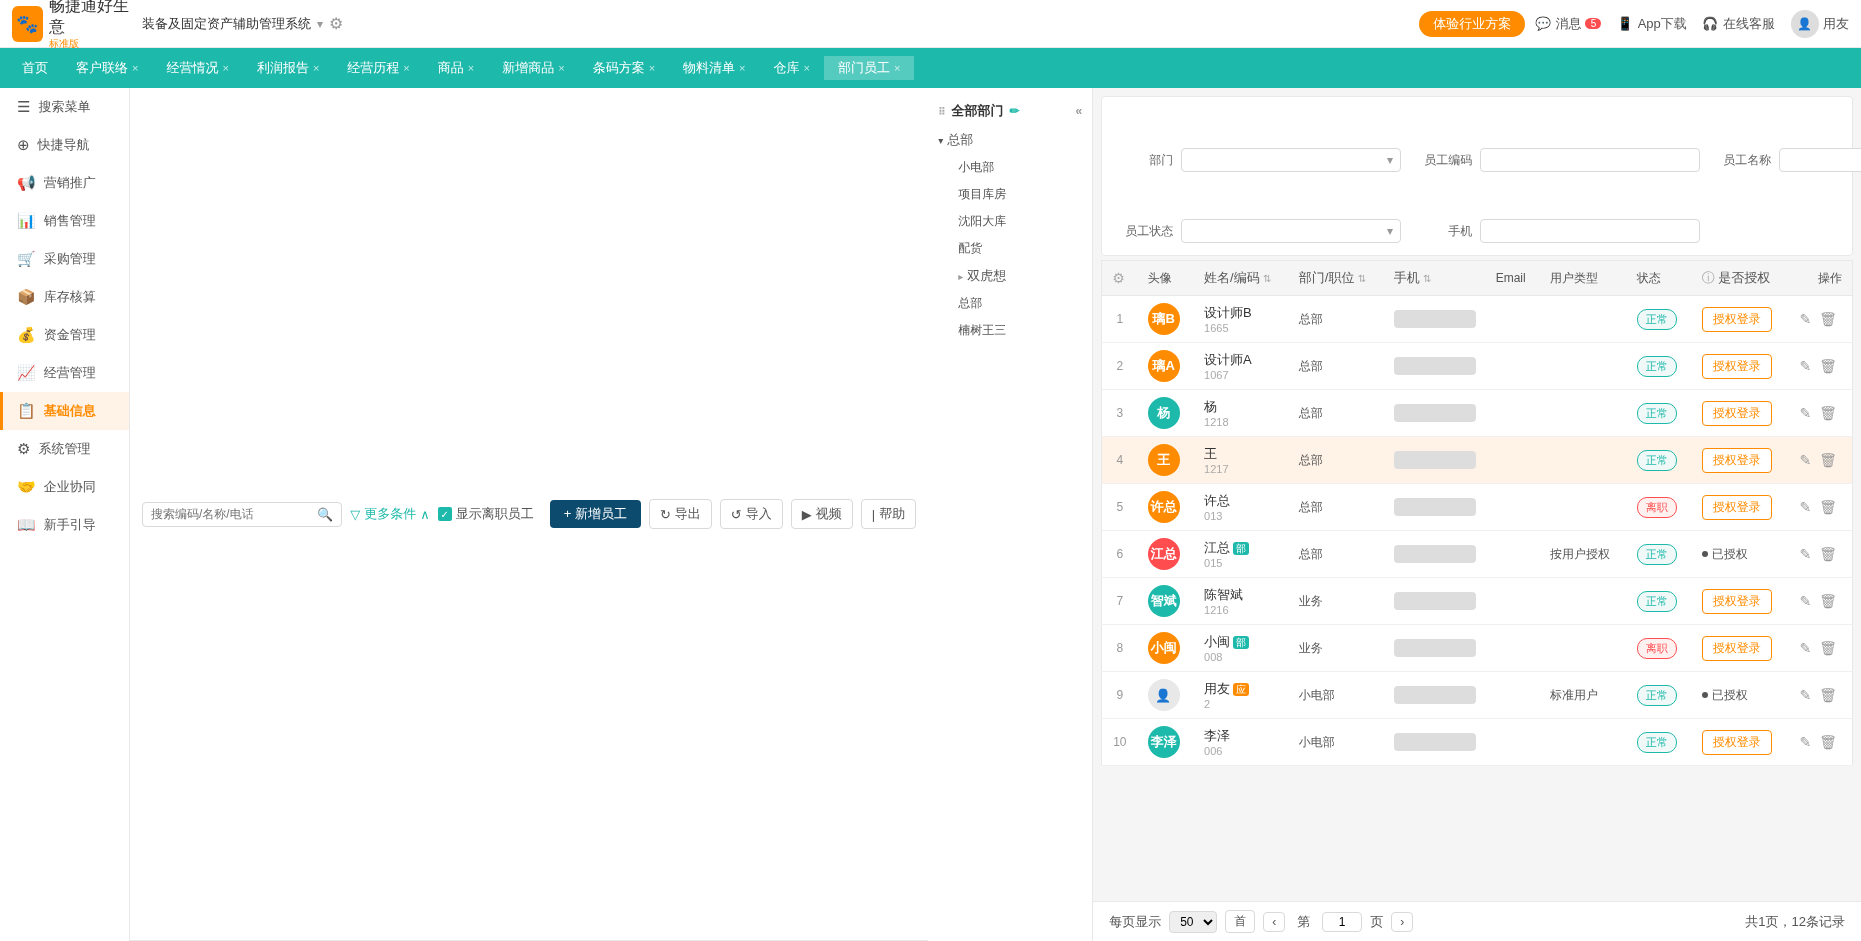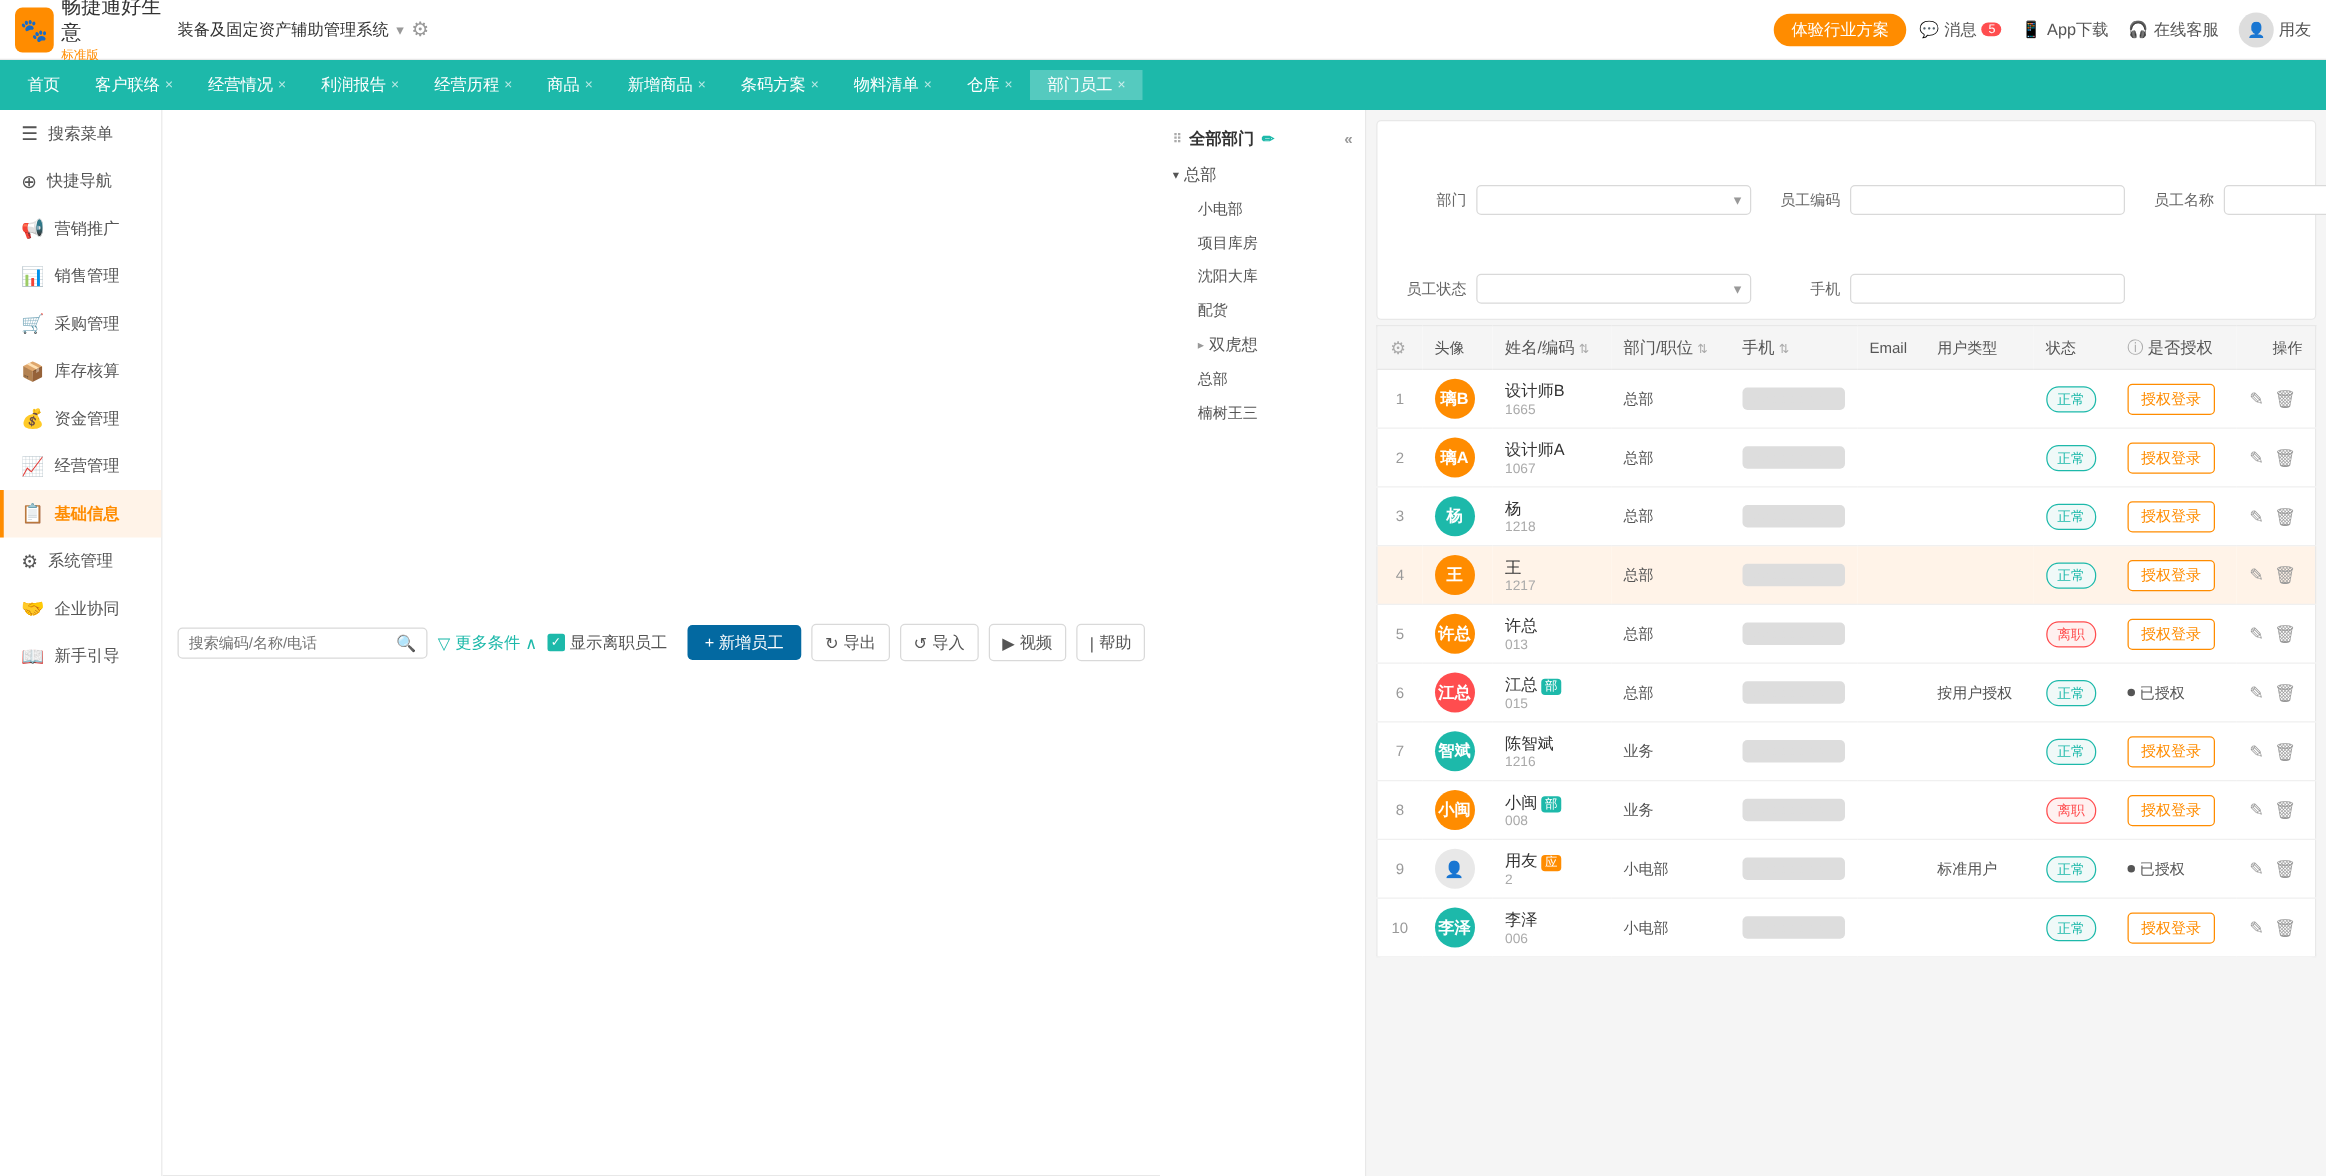--- a/index.html
+++ b/index.html
@@ -34,21 +34,21 @@
     .content-area { flex: 1; display: flex; flex-direction: row; overflow: hidden; background: #f5f5f5; }
 
     
     .content-toolbar { background: #fff; padding: 8px 12px; display: flex; align-items: center; gap: 8px; border-bottom: 1px solid #e8e8e8; }
     .search-input-wrap { display: flex; align-items: center; gap: 6px; border: 1px solid #d9d9d9; border-radius: 4px; padding: 4px 8px; background: #fff; }
     .search-input-wrap input { border: none; outline: none; font-size: 12px; width: 160px; color: #333; }
     .filter-btn { display: flex; align-items: center; gap: 4px; color: #1db9aa; cursor: pointer; font-size: 12px; }
     .checkbox-wrap { display: flex; align-items: center; gap: 4px; color: #555; font-size: 12px; cursor: pointer; }
     .checkbox-checked { width: 14px; height: 14px; background: #1db9aa; border-radius: 2px; display: flex; align-items: center; justify-content: center; color: white; font-size: 10px; }
     .spacer { flex: 1; }
-    .btn-primary { background: #0369a1; color: white; border: none; border-radius: 4px; padding: 5px 14px; cursor: pointer; font-size: 13px; white-space: nowrap; }
+    .btn-primary { background: #0c4a6e; color: white; border: none; border-radius: 4px; padding: 5px 14px; cursor: pointer; font-size: 13px; white-space: nowrap; }
     .btn-outline { border: 1px solid #d9d9d9; background: #fff; color: #555; border-radius: 4px; padding: 5px 10px; cursor: pointer; font-size: 12px; display: flex; align-items: center; gap: 4px; white-space: nowrap; }
 
     
     .content-split { display: flex; flex: 1; overflow: hidden; }
 
     
     .dept-tree { width: 165px; background: #fff; border-right: 1px solid #e8e8e8; padding: 8px 0; overflow-y: auto; }
     .dept-tree-header { padding: 6px 10px; display: flex; align-items: center; gap: 6px; font-size: 13px; font-weight: bold; color: #333; }
     .dept-tree-header .edit-icon { color: #1db9aa; font-size: 12px; cursor: pointer; }
     .dept-tree-header .collapse-icon { color: #999; font-size: 12px; cursor: pointer; margin-left: auto; }
@@ -621,16 +621,30 @@
       <div class="action-btns">
         <span class="action-btn">✎</span>
         <span class="action-btn">🗑</span>
       </div>
                   </td>
                 </tr>
               </tbody>
           </table>
         </div>
 
+        <div class="pagination">
+          <span>每页显示</span>
+          <select style="border:1px solid #d9d9d9;border-radius:4px;padding:2px 6px;font-size:12px;">
+            <option>50</option>
+          </select>
+          <button class="pagination-btn">首</button>
+          <button class="pagination-btn">‹</button>
+          <span style="margin:0 4px;">第</span>
+          <input class="pagination-input" type="text" value="1" style="">
+          <span>页</span>
+          <button class="pagination-btn">›</button>
+          <div class="pagination-spacer"></div>
+          <span>共1页，12条记录</span>
+        </div>
       </div>
     </div>
   </div>
 </div>
 
 </body></html>

